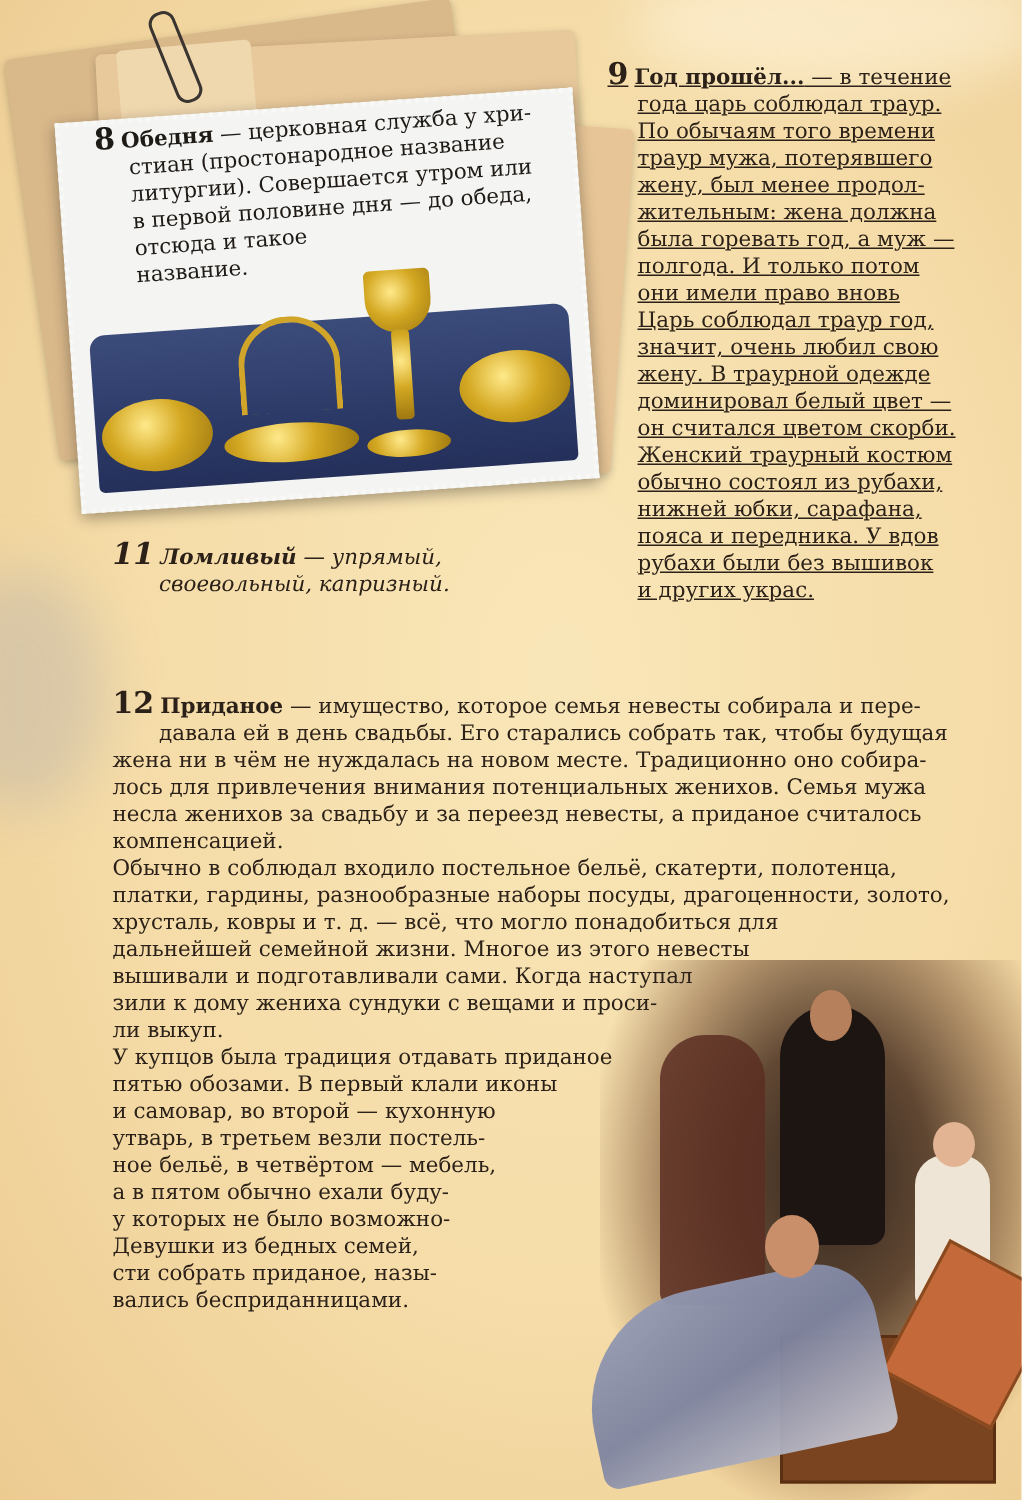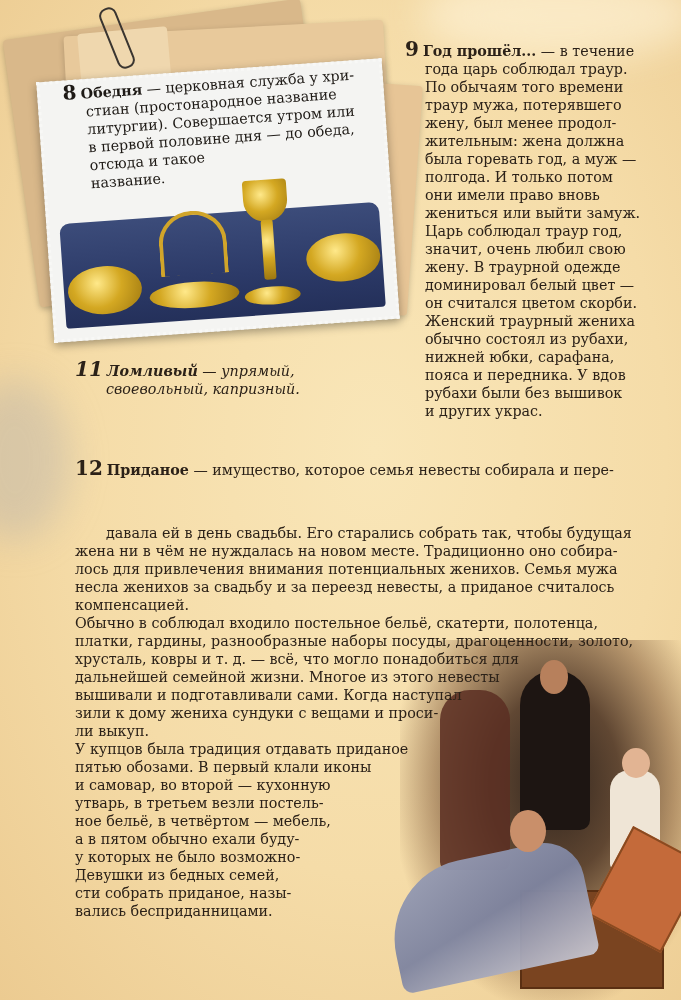--- a/index.html
+++ b/index.html
@@ -48,30 +48,30 @@
 
   .note { position: absolute; font-size: 14.3px; line-height: 18px; }
   .note .num { font-weight: bold; font-size: 20px; margin-right: 4px; }
   .note b { font-weight: bold; }
 
   .note-8 { left: 62px; top: 84px; width: 300px; transform: rotate(-4deg); transform-origin: left top; color: #1e1a16; }
   .note-8 .l { display: block; padding-left: 22px; }
   .note-8 .first { padding-left: 0; }
 
   .note-9 { left: 405px; top: 40px; width: 270px; }
-  .note-9 .l { display: block; padding-left: 20px; }
+  .note-9 .l { display: block; padding-left: 20px; text-decoration: underline; }
   .note-9 .first { padding-left: 0; }
 
   .note-11 { left: 75px; top: 360px; width: 280px; }
   .note-11 .l { display: block; padding-left: 31px; font-style: italic; }
   .note-11 .first { padding-left: 0; }
 
   .note-12 { left: 75px; top: 459px; width: 590px; }
   .note-12 .l { display: block; white-space: nowrap; }
-  .note-12 .indent { padding-left: 31px; margin-top: 45px; }
+  .note-12 .indent { padding-left: 31px; }
 
   
   .painting {
     position: absolute; left: 400px; top: 640px; width: 281px; height: 360px;
     background:
       radial-gradient(ellipse at 55% 40%, rgba(40,28,22,0.95) 0%, rgba(70,45,30,0.85) 30%, rgba(120,80,50,0.5) 55%, rgba(236,203,145,0) 75%);
   }
   .fig { position: absolute; }
   .fig-man { left: 120px; top: 30px; width: 70px; height: 160px; background: #1d1512; border-radius: 35px 35px 10px 10px; }
   .fig-head { left: 140px; top: 20px; width: 28px; height: 34px; background: #b7805c; border-radius: 50%; }
@@ -118,27 +118,26 @@
 <div class="note note-9">
   <span class="l first"><span class="num">9</span><b>Год прошёл...</b><span> — в течение</span></span>
   <span class="l">года царь соблюдал траур.</span>
   <span class="l">По обычаям того времени</span>
   <span class="l">траур мужа, потерявшего</span>
   <span class="l">жену, был менее продол-</span>
   <span class="l">жительным: жена должна</span>
   <span class="l">была горевать год, а муж —</span>
   <span class="l">полгода. И только потом</span>
   <span class="l">они имели право вновь</span>
-  <span class="l">жениться или выйти замуж.</span>
   <span class="l">Царь соблюдал траур год,</span>
   <span class="l">значит, очень любил свою</span>
   <span class="l">жену. В траурной одежде</span>
   <span class="l">доминировал белый цвет —</span>
   <span class="l">он считался цветом скорби.</span>
-  <span class="l">Женский траурный жениха</span>
+  <span class="l">Женский траурный костюм</span>
   <span class="l">обычно состоял из рубахи,</span>
   <span class="l">нижней юбки, сарафана,</span>
   <span class="l">пояса и передника. У вдов</span>
   <span class="l">рубахи были без вышивок</span>
   <span class="l">и других украс.</span>
 </div>
 
 <div class="note note-11">
   <span class="l first"><span class="num">11</span><b>Ломливый</b><span> — упрямый,</span></span>
   <span class="l">своевольный, капризный.</span>

